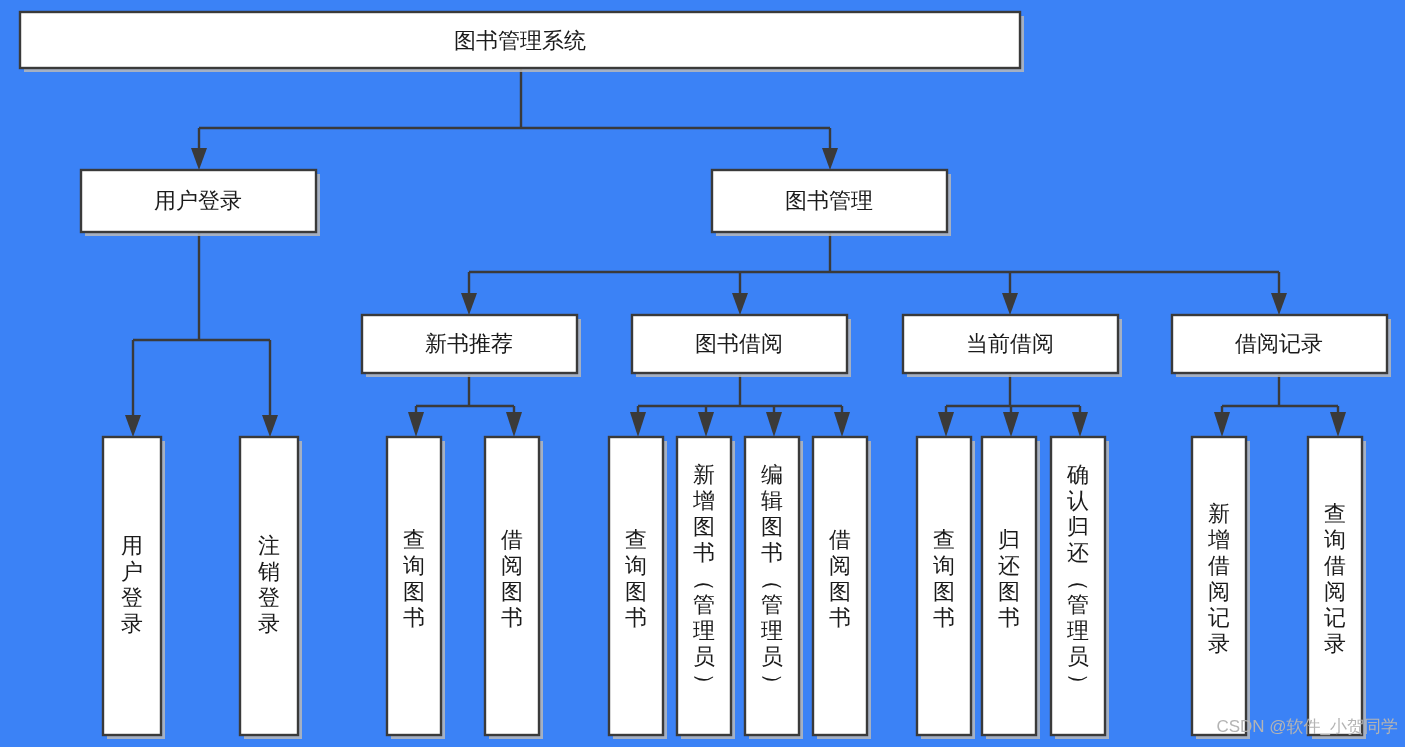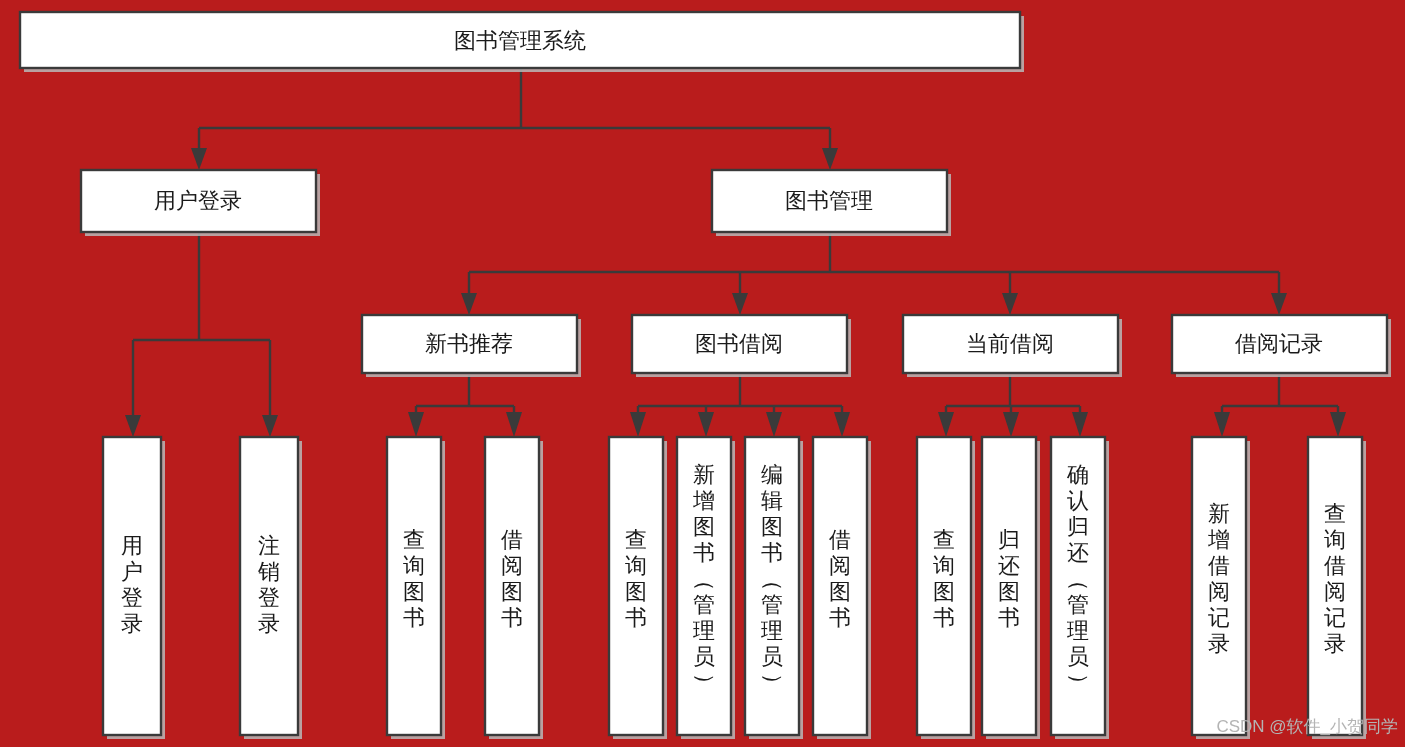--- a/index.html
+++ b/index.html
@@ -11,21 +11,21 @@
   body {
     width: 1405px;
     height: 747px;
     font-family: "Liberation Sans", "DejaVu Sans", sans-serif;
     overflow: hidden;
   }
   #diagram-root {
     position: relative;
     width: 1405px;
     height: 747px;
-    background: #b91c1c;
+    background: #3b82f6;
   }
   svg.diagram-canvas {
     position: absolute;
     top: 0;
     left: 0;
     width: 1405px;
     height: 747px;
   }
   .node-box {
     fill: #ffffff;

